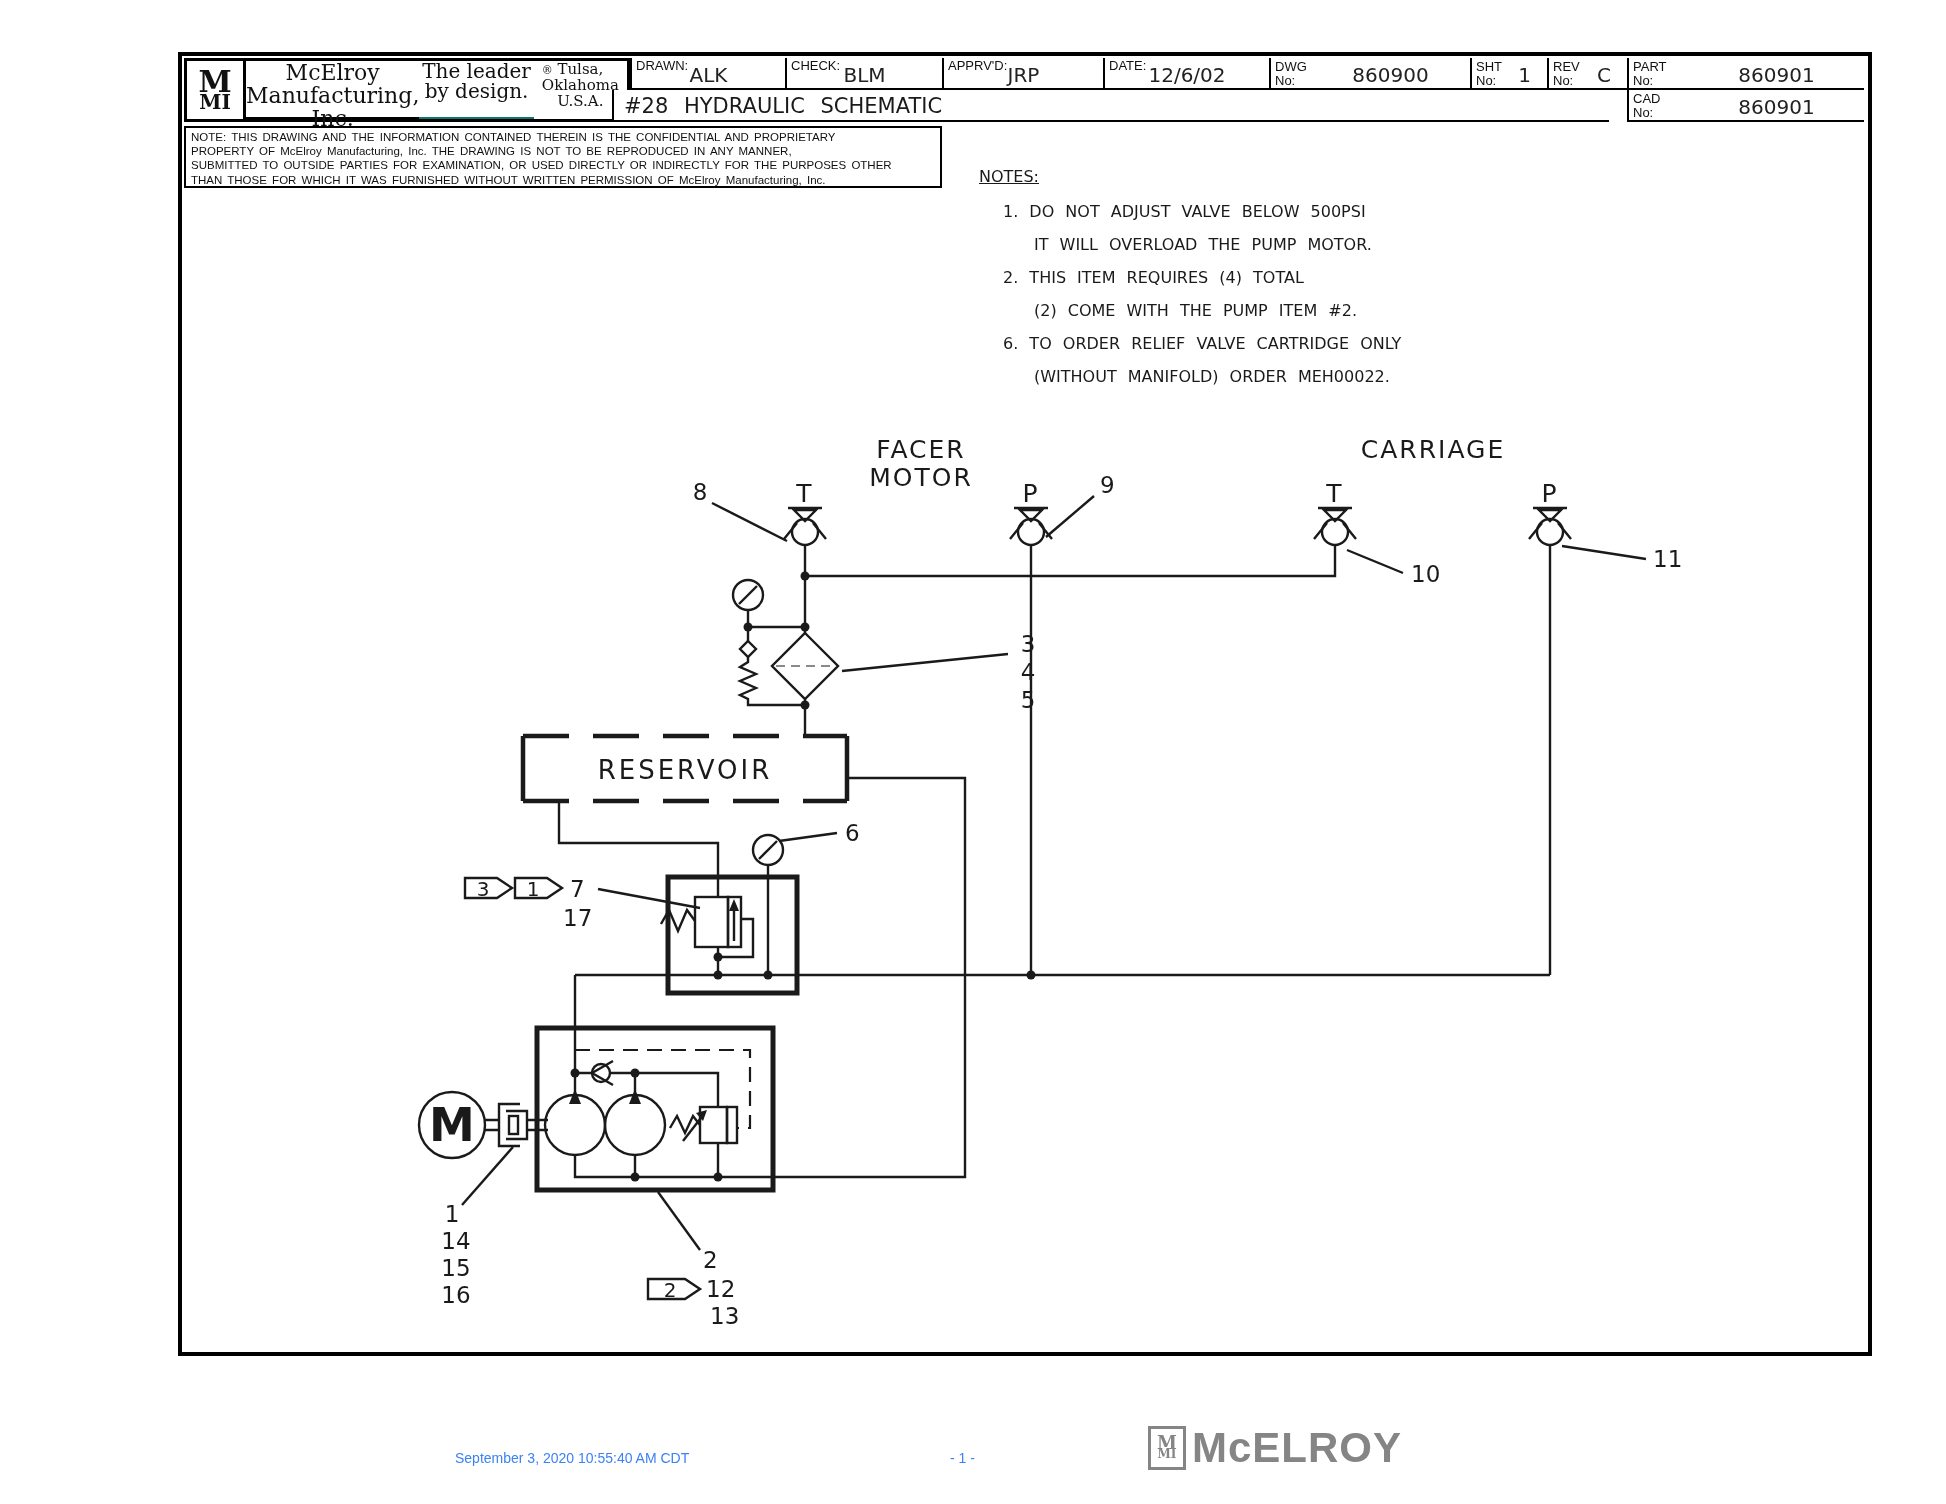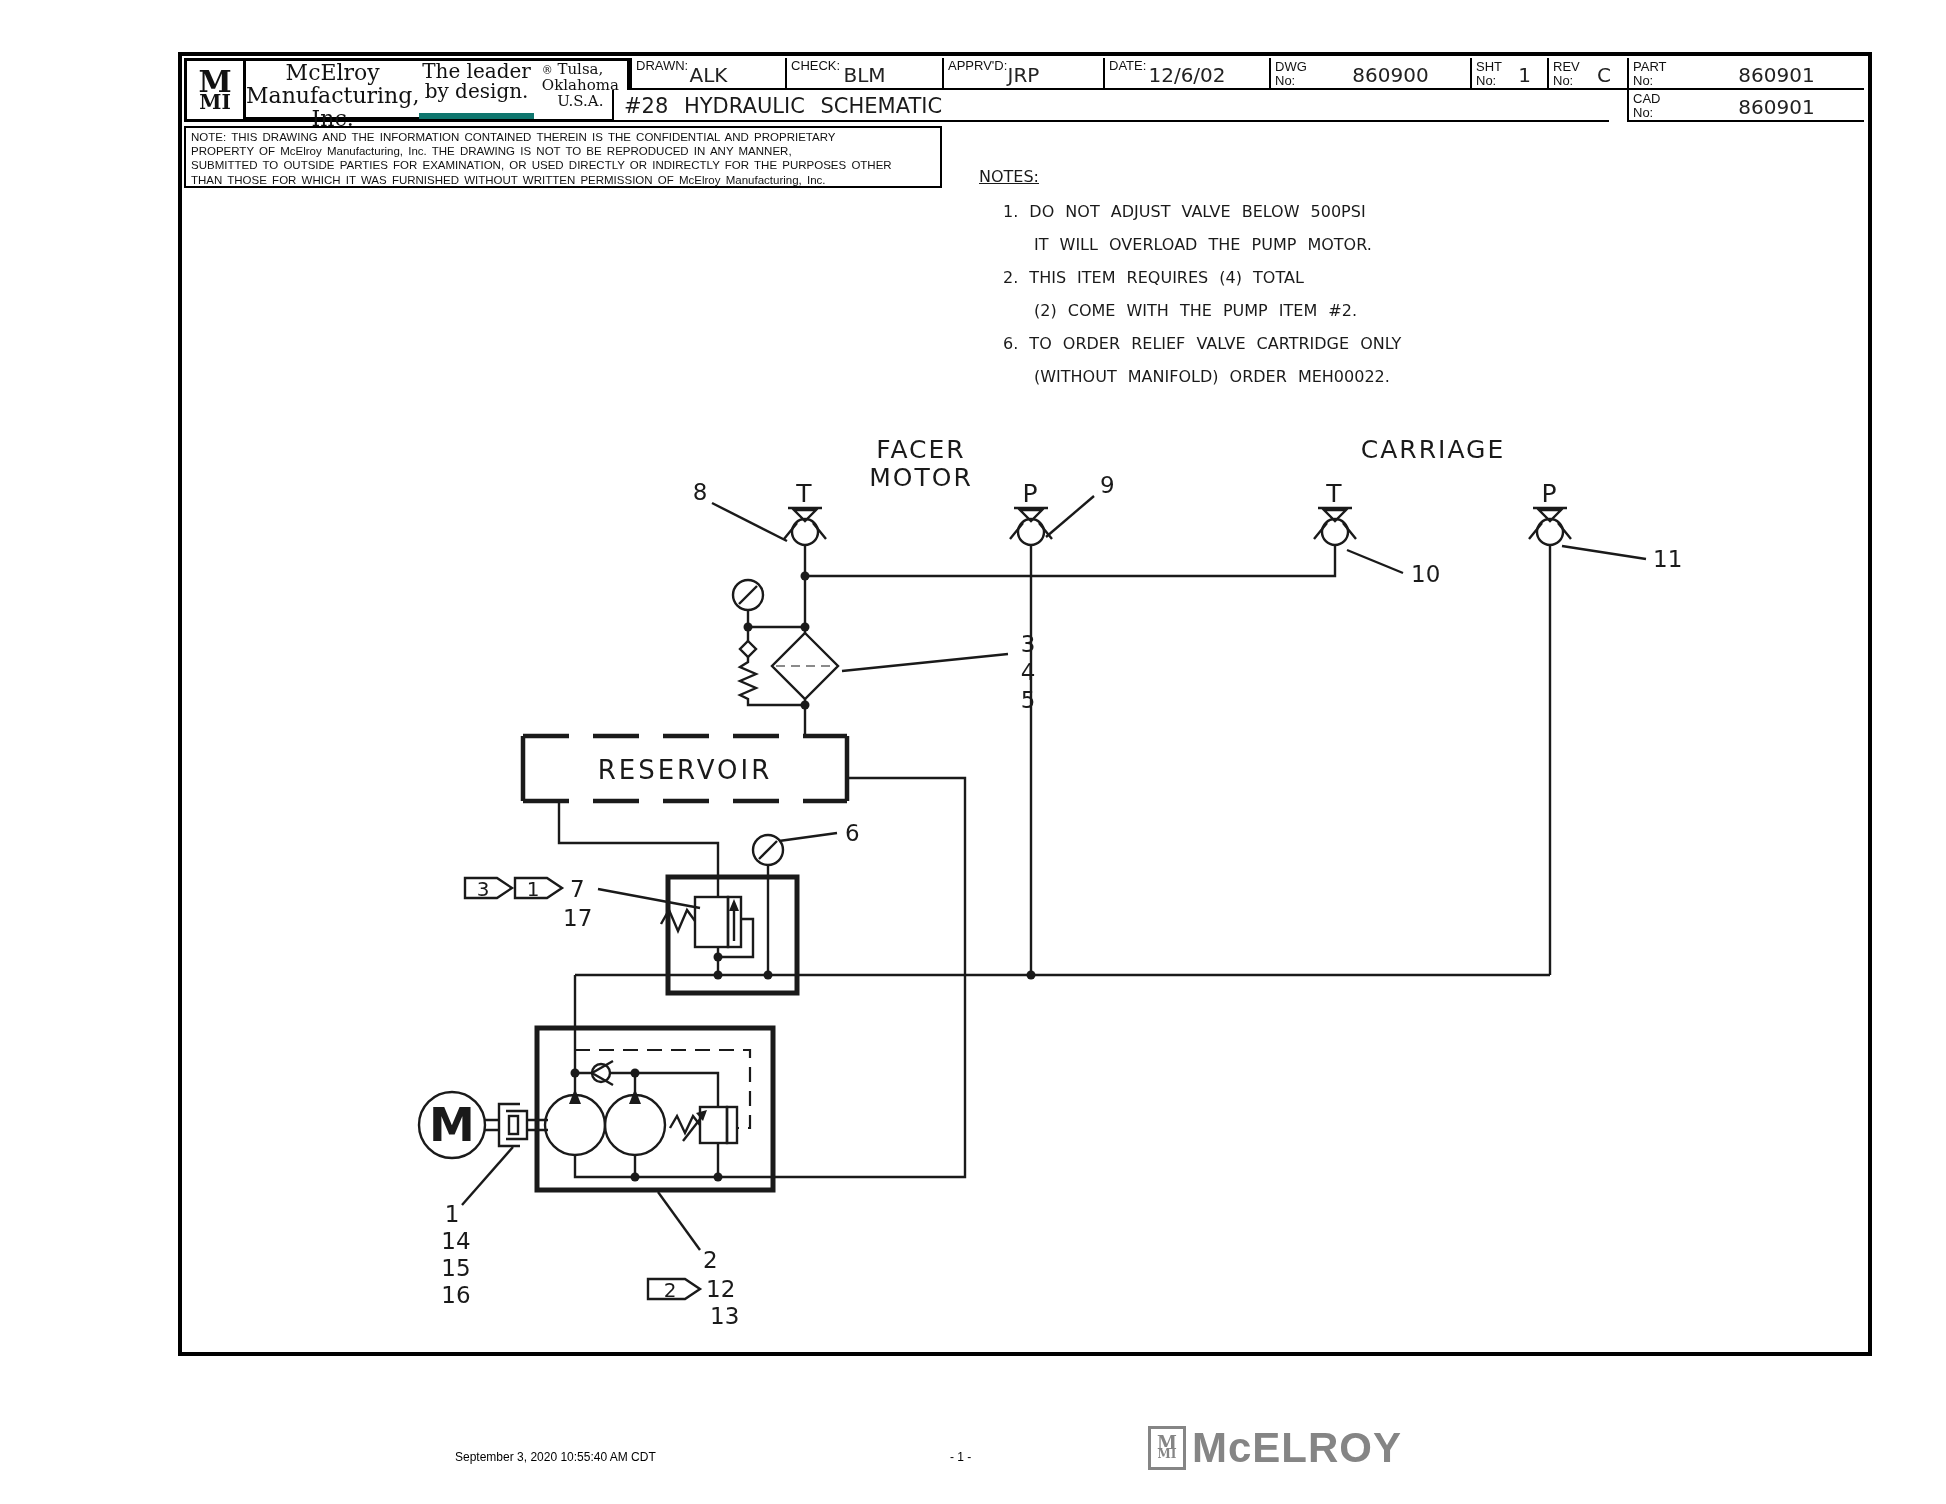--- a/index.html
+++ b/index.html
@@ -12,33 +12,33 @@
   .cell{position:absolute;border-left:2px solid #000;border-bottom:2px solid #000;box-sizing:border-box;background:#fff;}
   .cell .lbl{font-size:13px;padding:1px 0 0 4px;line-height:13px;}
   .cell .val{font-family:"DejaVu Sans",sans-serif;font-size:20px;text-align:center;color:#222;}
   .cell2lab{position:absolute;left:4px;top:2px;font-size:13px;line-height:14px;}
   #logo-box{left:184px;top:58px;width:446px;height:64px;border:3px solid #000;box-sizing:border-box;display:flex;}
   #mmi-mark{width:56px;height:100%;border-right:3px solid #000;display:flex;flex-direction:column;align-items:center;justify-content:center;
             font-family:"DejaVu Serif",serif;font-weight:bold;line-height:0.8;}
   #mmi-mark .m1{font-size:30px;} #mmi-mark .m2{font-size:20px;}
   #logo-text{flex:1;display:flex;flex-direction:row;font-family:"DejaVu Serif",serif;}
   #logo-text .l1{font-size:22px;text-align:center;border-bottom:2px solid #000;line-height:23px;}
-  #logo-text .l2{font-size:20px;text-align:center;border-bottom:6px solid #0f766e;line-height:20px;}
+  #logo-text .l2{font-size:20px;text-align:center;border-bottom:2px solid #0f766e;line-height:20px;}
   #logo-text .l3{font-size:15px;text-align:center;line-height:16px;position:relative;}
   #logo-text .reg{position:absolute;left:8px;top:2px;font-size:11px;}
   #note-box{left:184px;top:126px;width:758px;height:62px;border:2px solid #000;box-sizing:border-box;
             font-size:11.5px;line-height:14.2px;padding:2px 5px;word-spacing:2px;}
   
   #notes{left:979px;top:160px;width:640px;font-family:"DejaVu Sans",sans-serif;color:#1a1a1a;
          font-size:16px;line-height:33px;word-spacing:6px;}
   #notes .head{text-decoration:underline;margin-bottom:2px;}
   #notes .n1{padding-left:24px;}
   #notes .n2{padding-left:55px;}
   
-  .foot{font-size:12px;color:#000000;}
+  .foot{font-size:14px;color:#3b82f6;}
   #foot-logo{left:1148px;top:1424px;display:flex;align-items:center;gap:6px;color:#858585;}
   #foot-mark{width:38px;height:44px;border:3px solid #858585;box-sizing:border-box;display:flex;flex-direction:column;
              align-items:center;justify-content:center;font-family:"DejaVu Serif",serif;font-weight:bold;line-height:0.8;}
   #foot-mark .m1{font-size:18px;} #foot-mark .m2{font-size:12px;}
   #foot-word{font-size:42px;font-weight:bold;letter-spacing:1px;font-family:"Liberation Sans",sans-serif;}
   
   #schematic{position:absolute;left:0;top:0;}
   #schematic path,#schematic line,#schematic circle,#schematic rect,#schematic polyline{vector-effect:none;}
   .ln{stroke:#1a1a1a;stroke-width:2.4;fill:none;}
   .lnthick{stroke:#1a1a1a;stroke-width:5;fill:none;}

